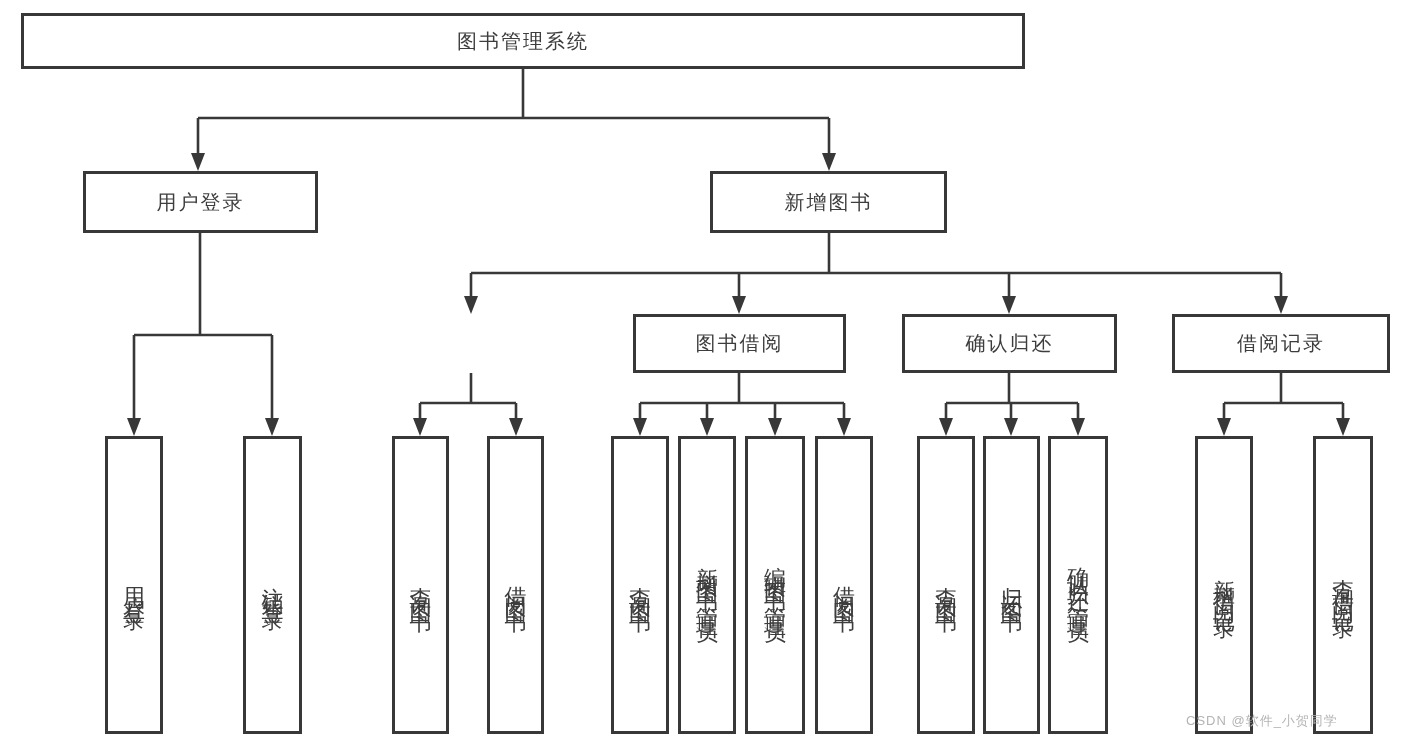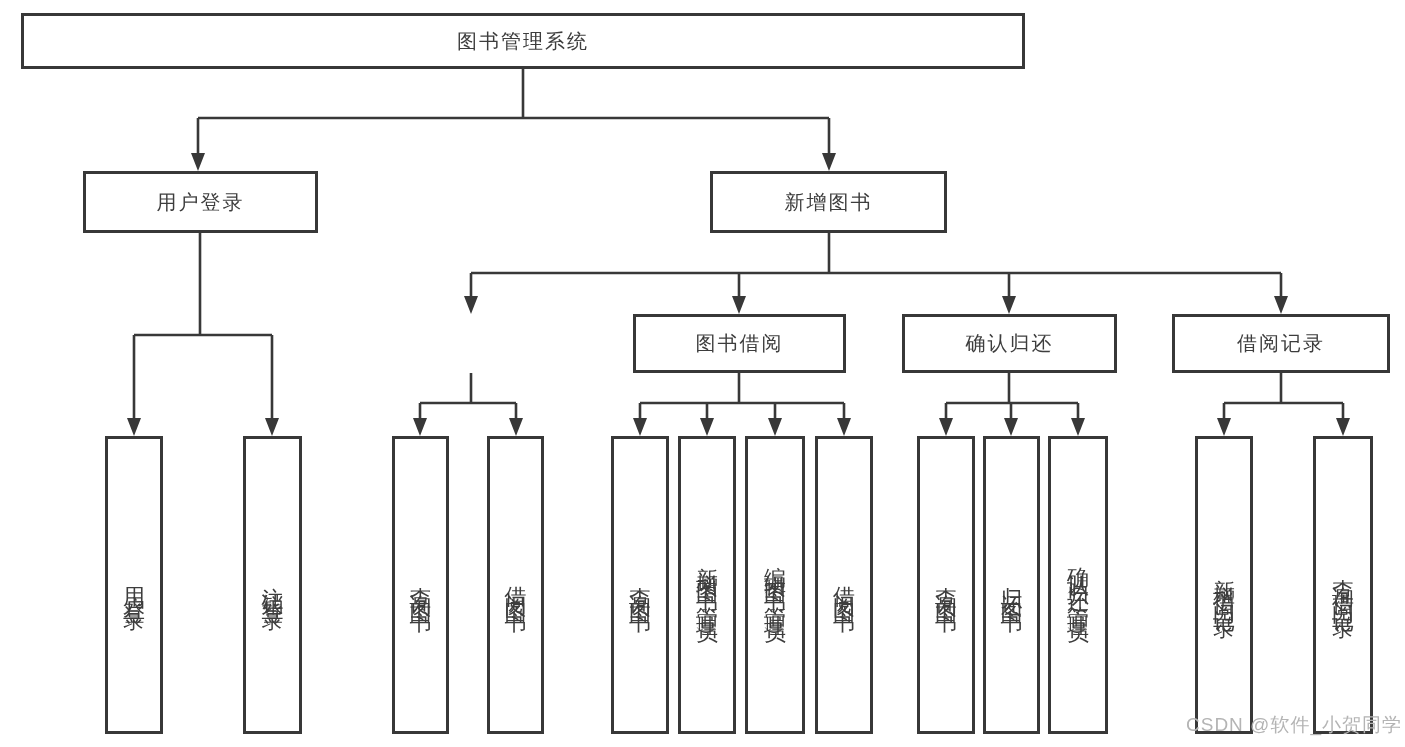--- a/index.html
+++ b/index.html
@@ -68,21 +68,21 @@
   .l-c4{left:815px; width:58px;}
   .l-d1{left:917px; width:58px;}
   .l-d2{left:983px; width:57px;}
   .l-d3{left:1048px;width:60px;}
   .l-e1{left:1195px;width:58px;}
   .l-e2{left:1313px;width:60px;}
   .watermark{
     position:absolute;
     left:1186px;
     top:712px;
-    font-size:19px;
+    font-size:13px;
     letter-spacing:1px;
     color:var(--watermark);
     white-space:nowrap;
     z-index:5;
   }
 </style>
 </head>
 <body>
 
 <div class="canvas">

